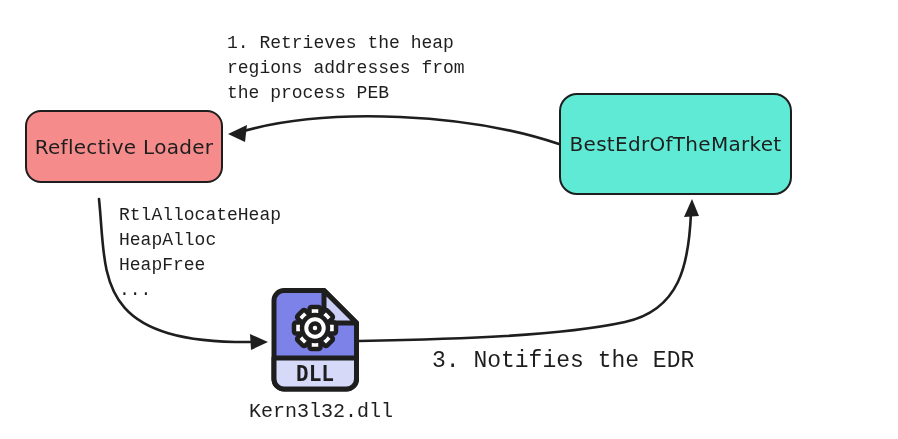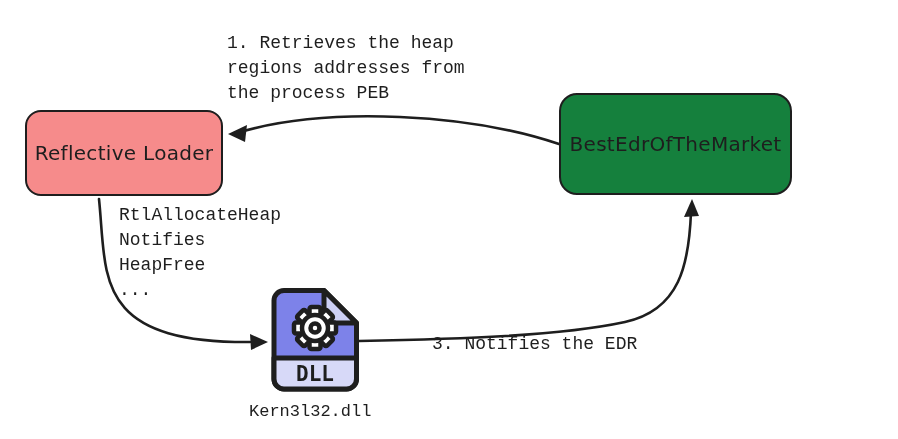--- a/index.html
+++ b/index.html
@@ -9,27 +9,27 @@
   }
   .mono{
     position:absolute;font-family:Liberation Mono, monospace;
     font-size:18px;line-height:25px;white-space:pre;color:#1e1e1e;
   }
   .node{
     position:absolute;box-sizing:border-box;border:2.5px solid #1e1e1e;
     display:flex;align-items:center;justify-content:center;
     color:#1e1e1e;font-size:20px;letter-spacing:0.3px;
   }
-  #node-loader{left:25px;top:110px;width:198px;height:86px;border-radius:16px;}
+  #node-loader{left:25px;top:110px;width:198px;height:73px;border-radius:16px;}
   #node-edr{left:559px;top:93px;width:233px;height:102px;border-radius:18px;}
   #ann-step1{left:227px;top:31px;}
   #ann-step4{left:557px;top:31px;}
   #ann-apis{left:119px;top:203px;}
-  #ann-step3{left:432px;top:332px;font-size:18px;}
-  #dll-caption{left:249px;top:399px;font-size:17px;}
+  #ann-step3{left:432px;top:349px;font-size:23px;}
+  #dll-caption{left:249px;top:399px;font-size:20px;}
   #arrow-layer{position:absolute;left:0;top:0;pointer-events:none;}
   #dll-icon{position:absolute;left:271px;top:288px;}
 </style>
 </head>
 <body>
 
 <div class="canvas">
 
   <svg id="arrow-layer" width="898" height="439" viewBox="0 0 898 439">
     <g stroke="#1e1e1e" stroke-width="2.6" fill="none" stroke-linecap="round">
@@ -41,21 +41,21 @@
       <polygon points="228,134 247,125 245,142"></polygon>
       <polygon points="268,342 250,334 251,350"></polygon>
       <polygon points="692,199 684,217 699,216"></polygon>
     </g>
   </svg>
 
   <div class="node" id="node-loader" style="background-color: rgb(246, 139, 139);">
     <span>Reflective Loader</span>
   </div>
 
-  <div class="node" id="node-edr" style="background-color: #15803d;">
+  <div class="node" id="node-edr" style="background-color: #5eead4;">
     <span>BestEdrOfTheMarket</span>
   </div>
 
   <svg id="dll-icon" width="88" height="104" viewBox="0 0 88 104">
     <path d="M13 2.5 H53 L85.5 35 V91 a10 10 0 0 1 -10 10 H13 a10 10 0 0 1 -10 -10 V12.5 a10 10 0 0 1 10 -10 Z" stroke="#1e1e1e" stroke-width="5" stroke-linejoin="round" fill="#7d82e9"></path>
     <path d="M3 70 H85.5 V91 a10 10 0 0 1 -10 10 H13 a10 10 0 0 1 -10 -10 Z" stroke="#1e1e1e" stroke-width="5" stroke-linejoin="round" fill="#d7d9f8"></path>
     <path d="M53 2.5 V25 a10 10 0 0 0 10 10 H85.5 Z" stroke="#1e1e1e" stroke-width="5" stroke-linejoin="round" fill="#cdd0f6"></path>
     <g transform="translate(44,40)" stroke="#1e1e1e" stroke-width="4.5">
       <g fill="#ffffff">
         <rect x="-5.5" y="-21" width="11" height="42" rx="2"></rect>
@@ -68,21 +68,21 @@
     </g>
     <text x="44" y="93" text-anchor="middle" fill="#1e1e1e" font-family="DejaVu Sans Mono, monospace" font-size="21" font-weight="bold">DLL</text>
   </svg>
 
   <div class="mono" id="ann-step1">1. Retrieves the heap
 regions addresses from
 the process PEB</div>
 
 
   <div class="mono" id="ann-apis">RtlAllocateHeap
-Notifies
+HeapAlloc
 HeapFree
 ...</div>
 
   <div class="mono" id="ann-step3">3. Notifies the EDR</div>
 
   <div class="mono" id="dll-caption">Kern3l32.dll</div>
 
 </div>
 
 </body></html>

